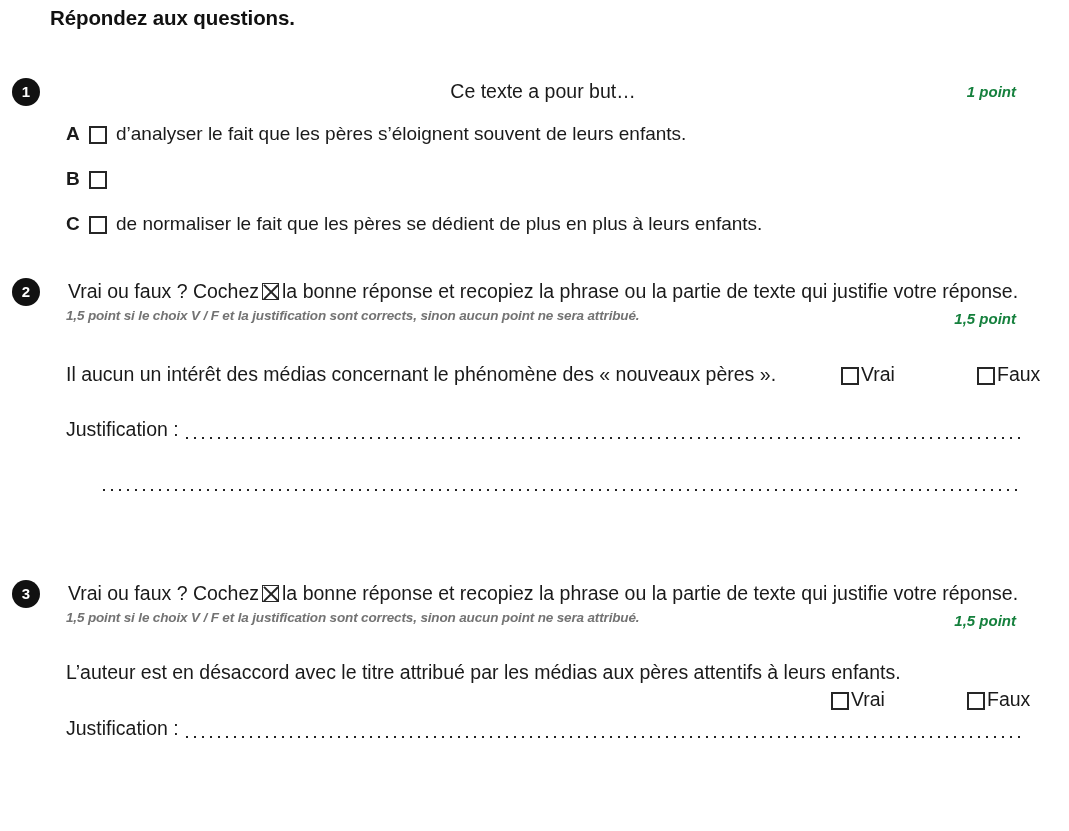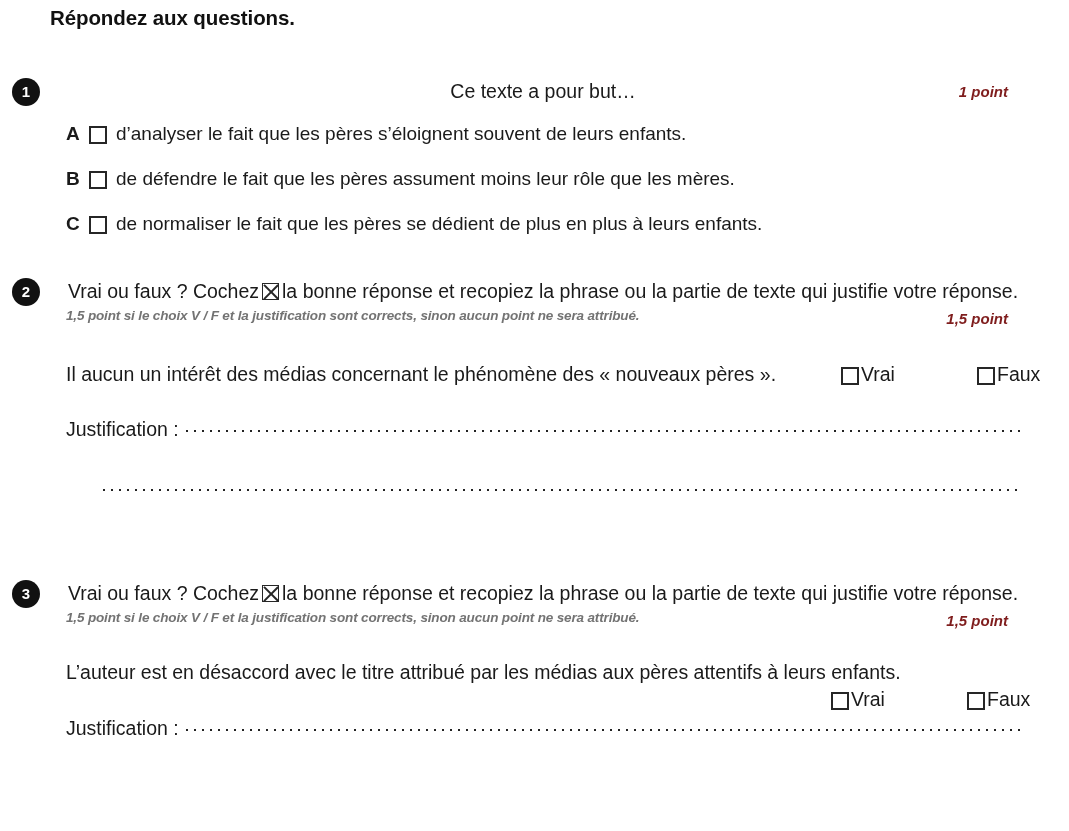--- a/index.html
+++ b/index.html
@@ -65,25 +65,25 @@
   .qstem {
     font-size: 19.5px;
     line-height: 27px;
     color: #1a1a1a;
     position: relative;
     text-align: center;
   }
 
   .points {
     position: absolute;
-    right: 12px;
+    right: 4px;
     font-style: italic;
     font-weight: bold;
     font-size: 15px;
-    color: #7f1d1d;
+    color: #15803d;
     white-space: nowrap;
   }
 
   .subnote {
     font-style: italic;
     font-weight: bold;
     font-size: 13.5px;
     line-height: 18px;
     color: #737373;
     letter-spacing: -0.15px;
@@ -176,21 +176,21 @@
     flex: 0 0 auto;
     position: relative;
     top: 1px;
   }
   .vf .gap { width: 58px; flex: 0 0 auto; }
 
   
   .justline {
     position: relative;
     display: flex;
-    align-items: flex-start;
+    align-items: flex-end;
     font-size: 19.5px;
     color: #1a1a1a;
   }
   .justline .jlabel { white-space: nowrap; flex: 0 0 auto; }
   .dots {
     flex: 1 1 auto;
     height: 16px;
     margin-left: 4px;
     background-image: radial-gradient(circle, #232323 1.25px, rgba(0,0,0,0) 1.3px);
     background-size: 8px 8px;
@@ -217,21 +217,20 @@
 
       <div class="option" style="margin-top:17px;">
         <span class="letter">A</span>
         <span class="box"></span>
         <span class="otext">d’analyser le fait que les pères s’éloignent souvent de leurs enfants.</span>
       </div>
 
       <div class="option" style="margin-top:21px;">
         <span class="letter">B</span>
         <span class="box"></span>
-        <span class="otext">de défendre le fait que les pères assument moins leur rôle que les mères.</span>
       </div>
 
       <div class="option" style="margin-top:21px;">
         <span class="letter">C</span>
         <span class="box"></span>
         <span class="otext">de normaliser le fait que les pères se dédient de plus en plus à leurs enfants.</span>
       </div>
     </div>
   </div>
 

